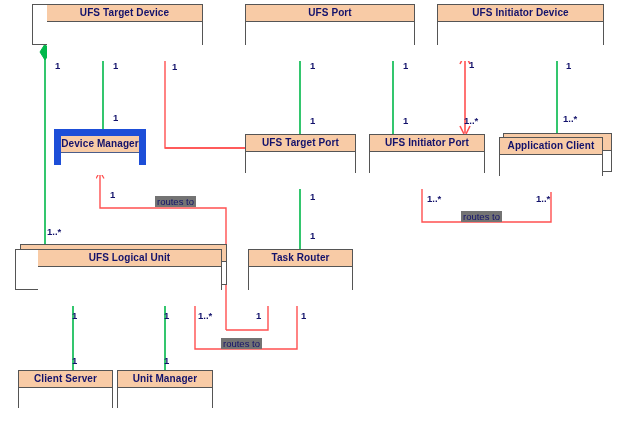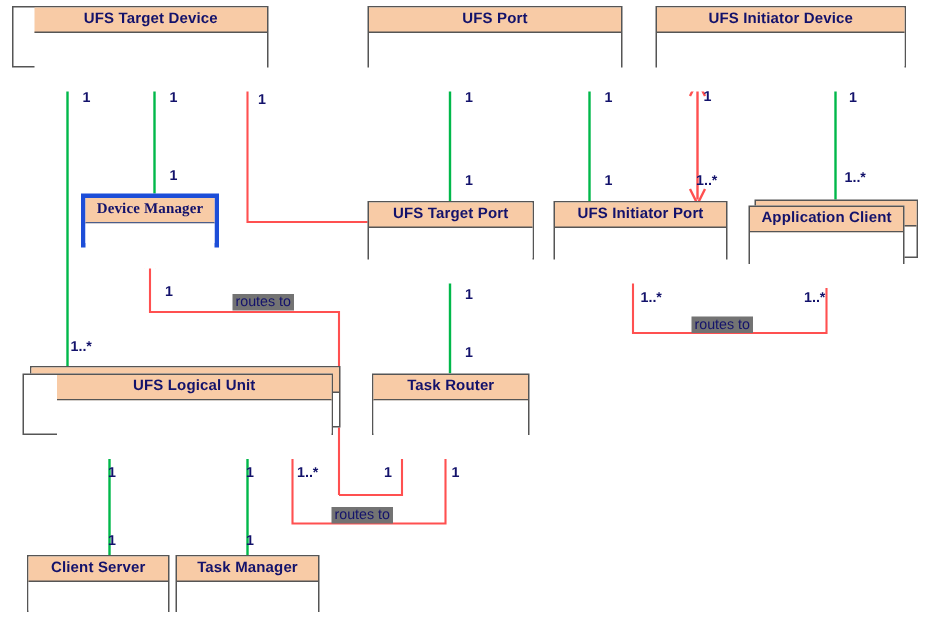--- a/index.html
+++ b/index.html
@@ -46,22 +46,21 @@
     letter-spacing: 0.1px;
     white-space: nowrap;
     overflow: hidden;
   }
   .node .body {
     background: #ffffff;
     height: 100%;
   }
   
   .node.blue-edge {
-    border: 3px solid #1d4ed8;
-    font-family: Liberation Serif, serif;
+    border: 7px solid #1d4ed8;
   }
   .node.blue-edge .hdr {
     border-bottom: 1px solid #4a5d8a;
   }
   
   .stack-copy {
     position: absolute;
     box-sizing: border-box;
     border: 1px solid #555555;
     background: #ffffff;
@@ -190,21 +189,21 @@
     </g>
 
     
     <g>
       <path d="M 422,180 L 422,222 L 551,222 L 551,182" fill="none" stroke="#ff5050" stroke-width="1.4"></path>
       <path d="M 417,188 L 422,178 L 427,188" fill="none" stroke="#ff5050" stroke-width="1.4"></path>
       <path d="M 546,190 L 551,180 L 556,190" fill="none" stroke="#ff5050" stroke-width="1.4"></path>
     </g>
   </svg>
 
-  <div class="node" style="left:8px; top:4px; width:171px; height:41px;padding-left:14px;">
+  <div class="node" style="left:32px; top:4px; width:171px; height:41px;padding-left:14px;">
     <div class="hdr">UFS Target Device</div>
     <div class="body"></div>
   </div>
 
   <div class="node" style="left:245px; top:4px; width:170px; height:41px;">
     <div class="hdr">UFS Port</div>
     <div class="body"></div>
   </div>
 
   <div class="node" style="left:437px; top:4px; width:167px; height:41px;">
@@ -247,21 +246,21 @@
     <div class="hdr">Task Router</div>
     <div class="body"></div>
   </div>
 
   <div class="node" style="left:18px; top:370px; width:95px; height:38px;">
     <div class="hdr">Client Server</div>
     <div class="body"></div>
   </div>
 
   <div class="node" style="left:117px; top:370px; width:96px; height:38px;">
-    <div class="hdr">Task Manager</div>
+    <div class="hdr">Unit Manager</div>
     <div class="body"></div>
   </div>
 
   <span class="mult" style="left:55px; top:61px;">1</span>
 
   <span class="mult" style="left:113px; top:61px;">1</span>
 
   <span class="mult" style="left:172px; top:62px;">1</span>
 
   <span class="mult" style="left:113px; top:113px;">1</span>

